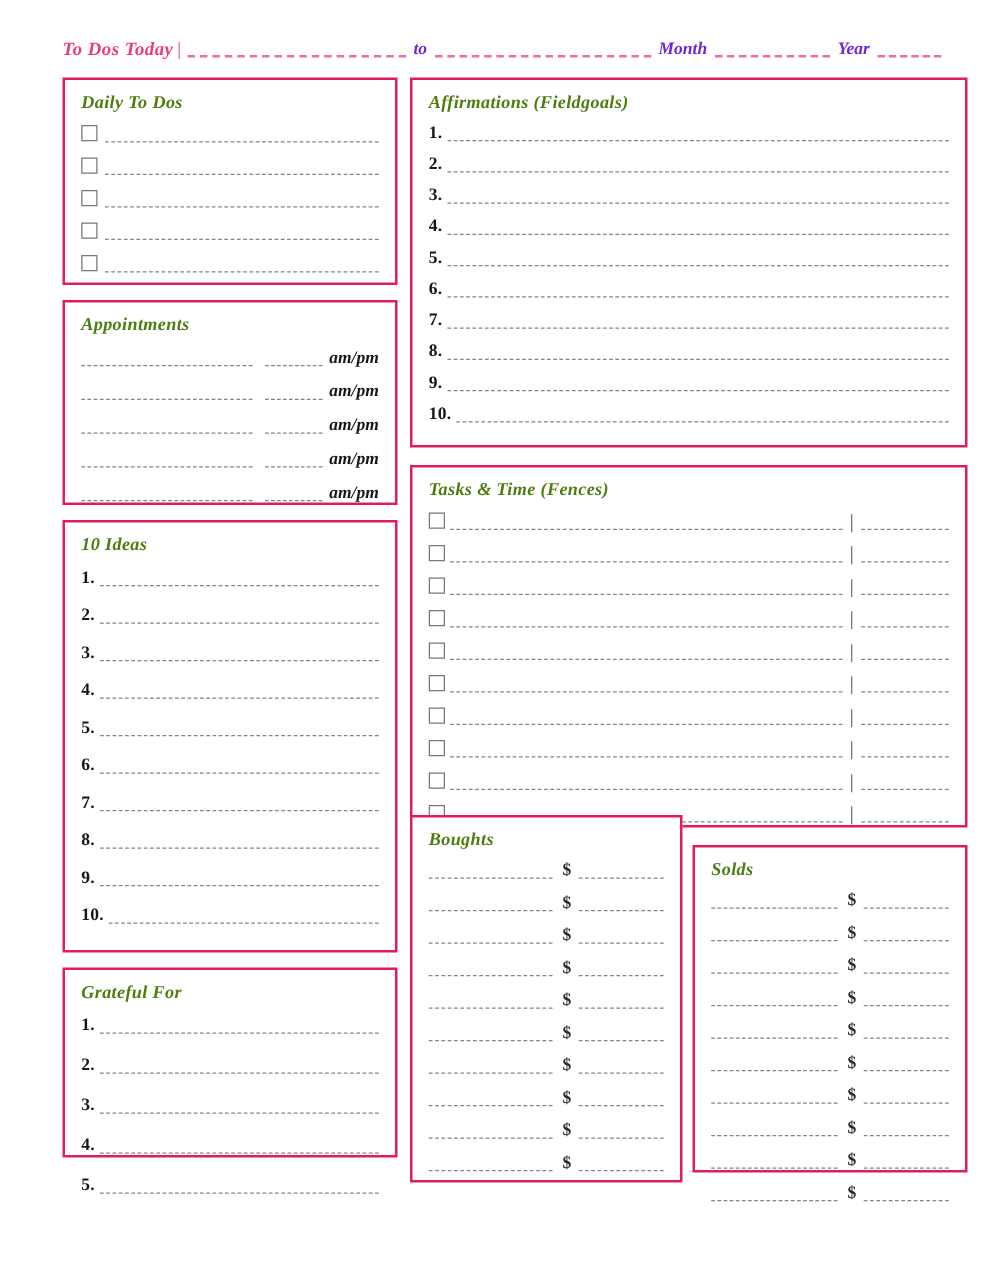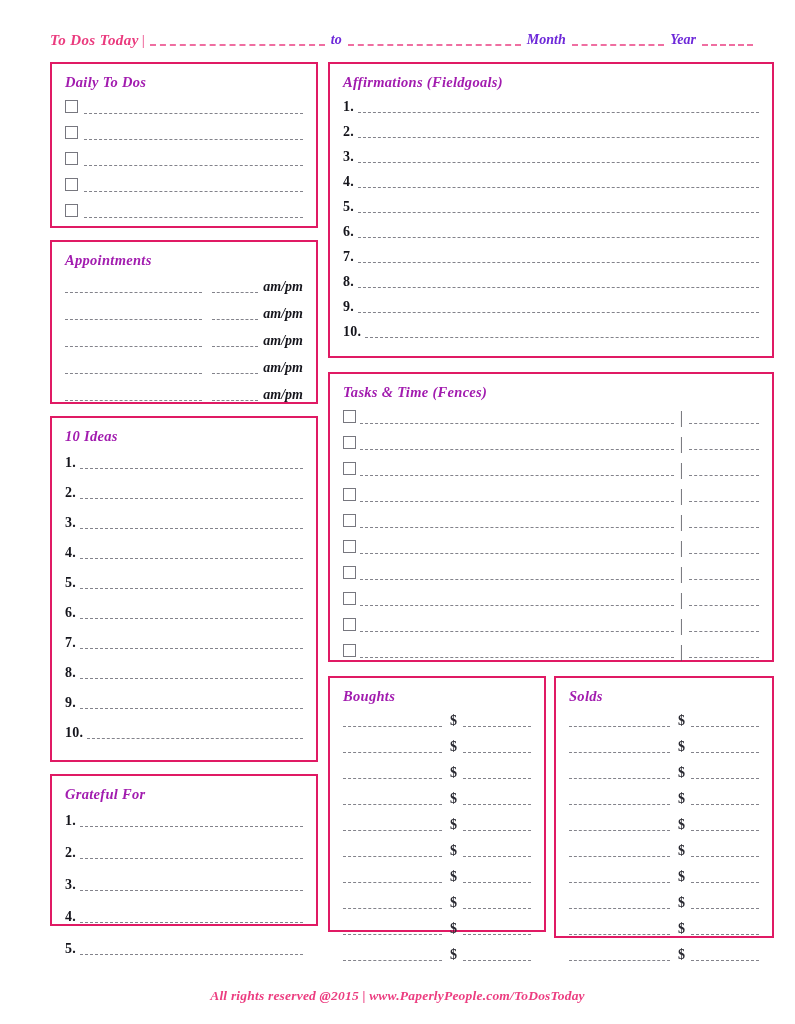--- a/index.html
+++ b/index.html
@@ -67,21 +67,21 @@
   .box {
     position: absolute;
     border: 2.5px solid #e01a64;
     background: #fff;
   }
   .box-title {
     font-family: "Liberation Serif", serif;
     font-size: 14.5px;
     font-weight: bold;
     font-style: italic;
-    color: #a21caf;
+    color: #4d7c0f;
     letter-spacing: .3px;
     position: absolute;
     top: 10px; left: 13px;
   }
 
   .rows {
     position: absolute;
     left: 13px; right: 13px;
   }
   .row {
@@ -463,21 +463,21 @@
         <div class="row" style="margin-bottom: 12px;">
           <span class="chk"></span>
           <span class="gap4"></span>
           <span class="dash"></span>
           <span class="pipe">|</span>
           <span class="dash fixed-md"></span>
         </div>
       </div>
   </div>
 
-  <div class="box" style="left:328px; top:676px; width:218px; height:256px;">
+  <div class="box" style="left:328px; top:652px; width:218px; height:294px;">
     <div class="box-title">Boughts</div>
     <div class="rows" id="boughts-rows" style="top:36px;">
         <div class="row" style="margin-bottom: 13px;">
           <span class="dash"></span>
           <span class="dollar">$</span>
           <span class="dash fixed-bs"></span>
         </div>
         <div class="row" style="margin-bottom: 13px;">
           <span class="dash"></span>
           <span class="dollar">$</span>
@@ -575,15 +575,14 @@
           <span class="dash fixed-bs"></span>
         </div>
         <div class="row" style="margin-bottom: 13px;">
           <span class="dash"></span>
           <span class="dollar">$</span>
           <span class="dash fixed-bs"></span>
         </div>
       </div>
   </div>
 
-  <div class="footer">All rights reserved @2015 | www.PaperlyPeople.com/ToDosToday</div>
 
 </div>
 
 </body></html>

